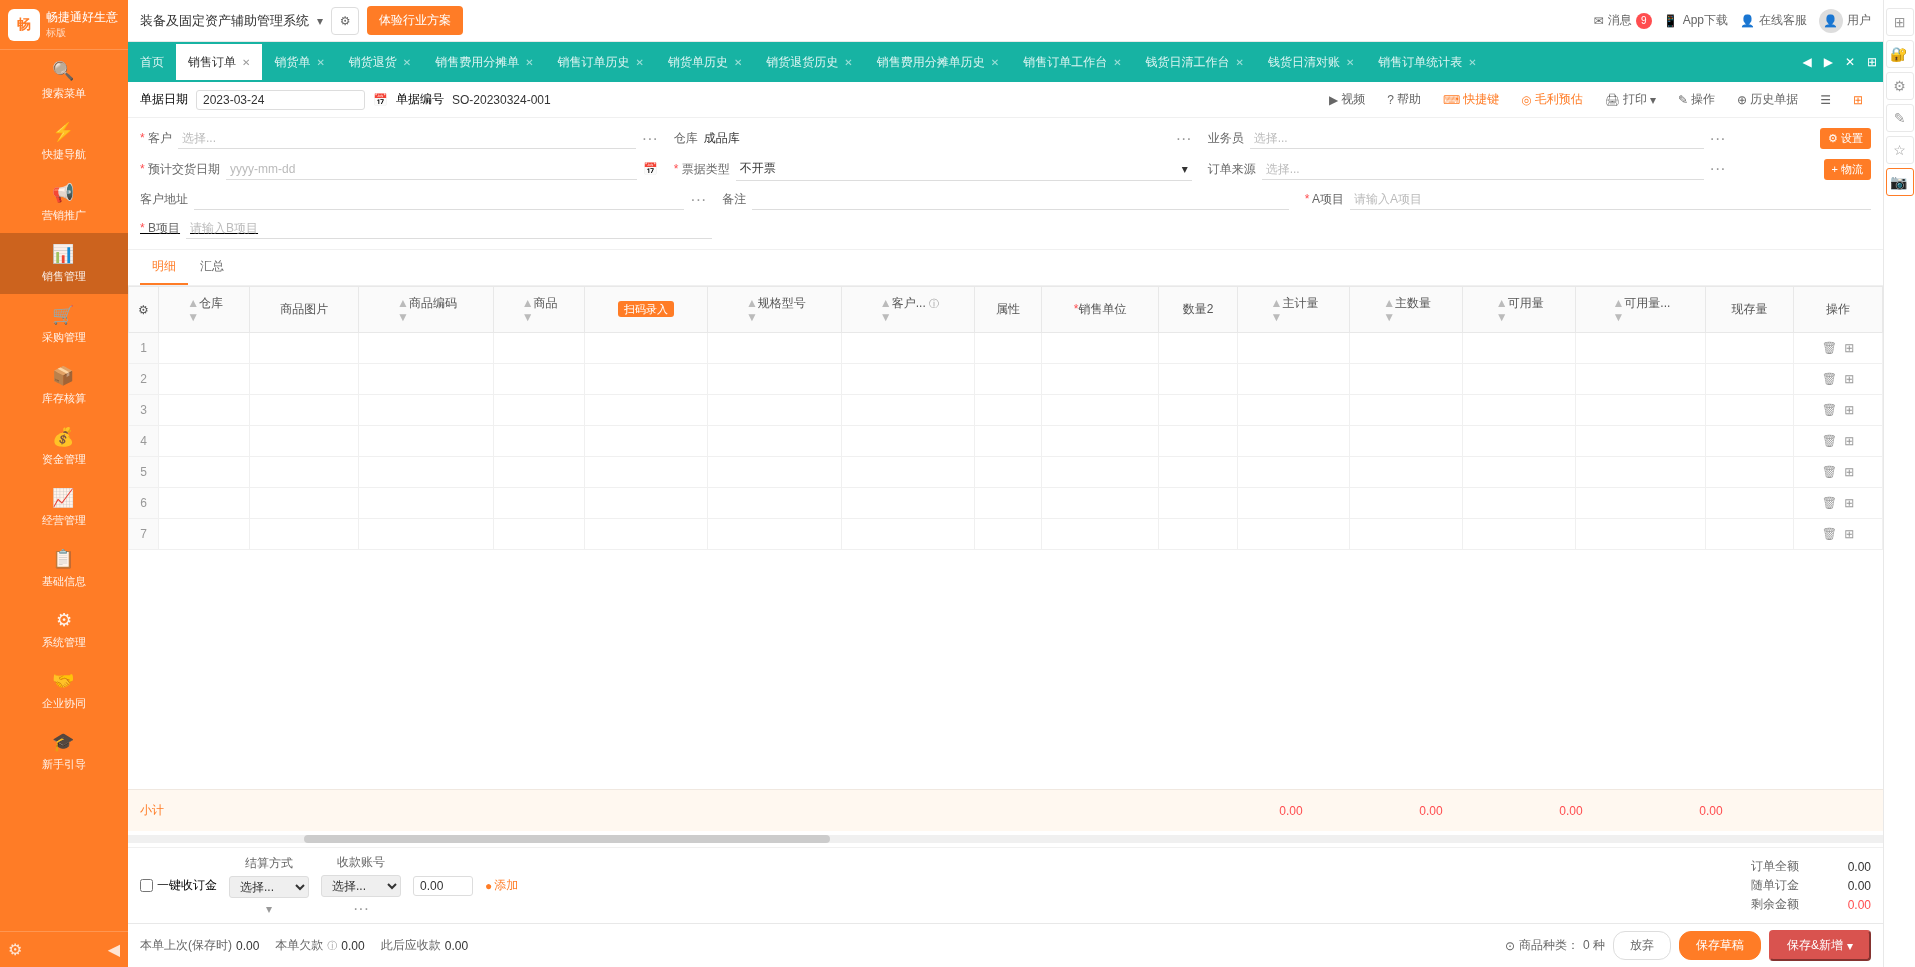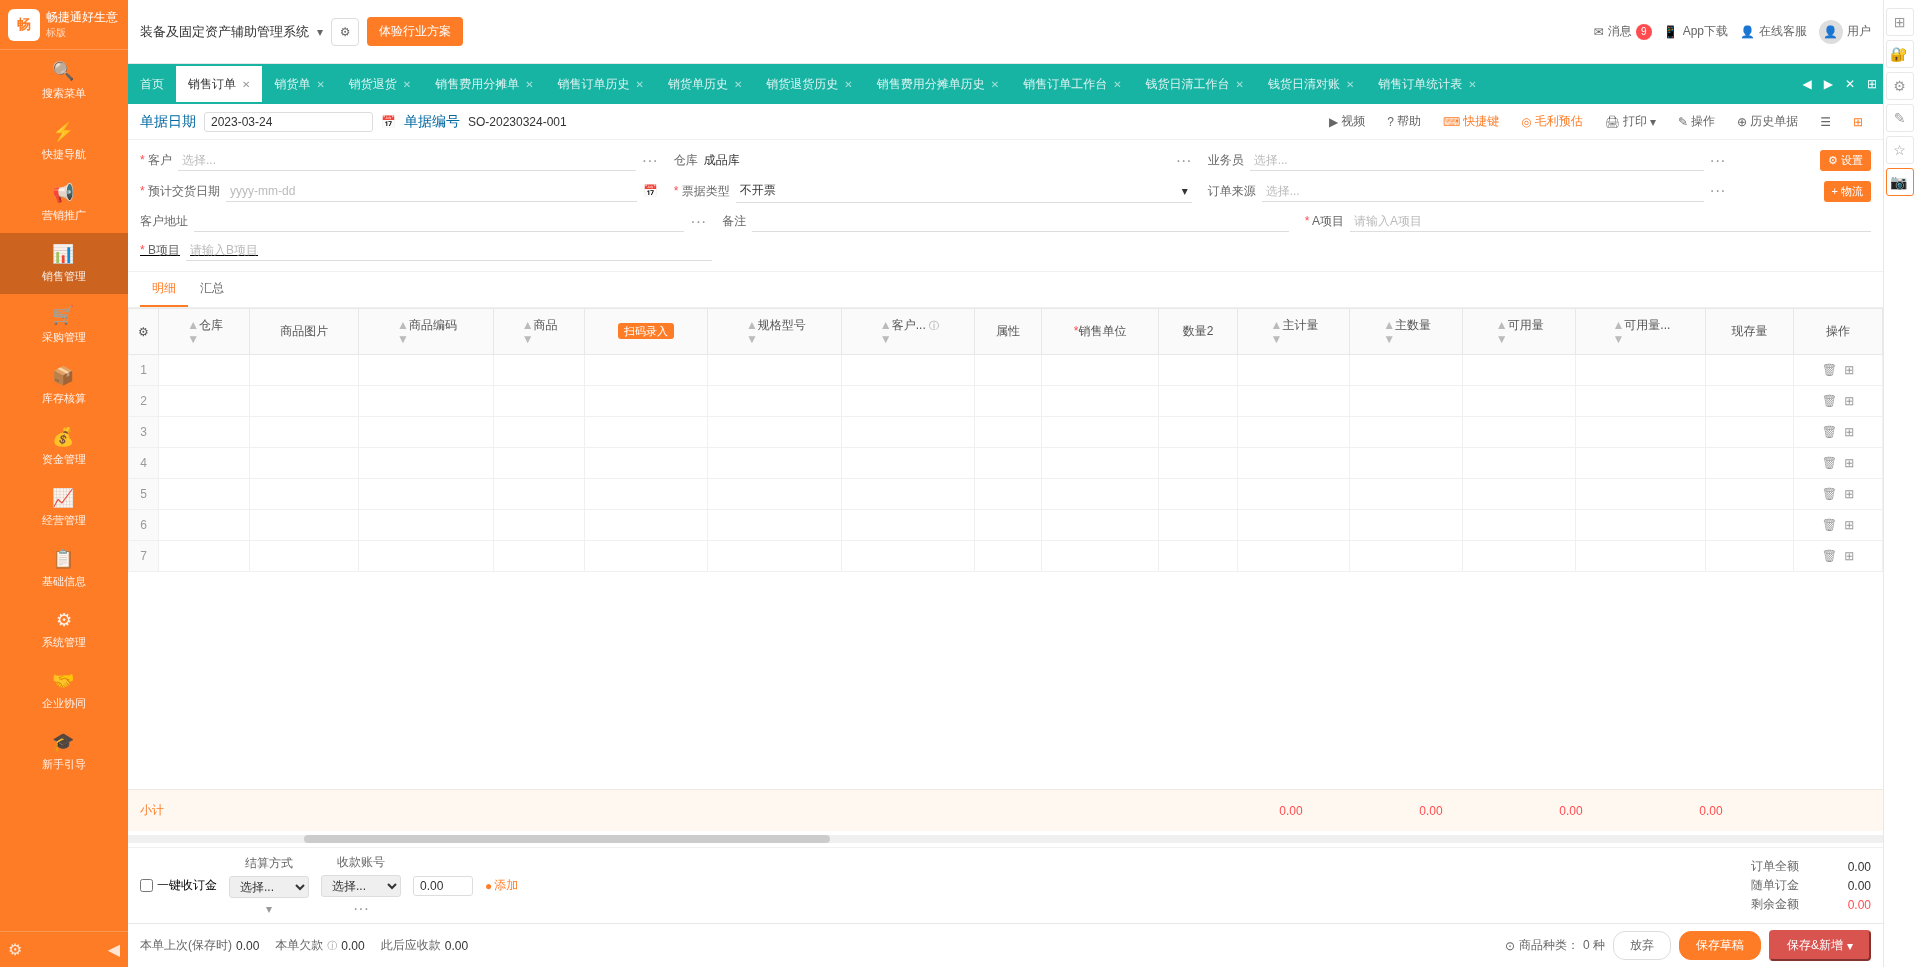--- a/index.html
+++ b/index.html
@@ -14,21 +14,21 @@
     .sidebar-item { display: flex; flex-direction: column; align-items: center; padding: 10px 4px; cursor: pointer; color: rgba(255,255,255,0.9); gap: 4px; }
     .sidebar-item.active { background: rgba(0,0,0,0.15); }
     .sidebar-item-icon { font-size: 18px; }
     .sidebar-item-label { font-size: 11px; text-align: center; }
     .sidebar-bottom { margin-top: auto; padding: 8px; display: flex; justify-content: space-between; align-items: center; border-top: 1px solid rgba(255,255,255,0.2); }
 
     
     .main { flex: 1; display: flex; flex-direction: column; overflow: hidden; }
 
     
-    .topbar { height: 64px; background: white; display: flex; align-items: center; padding: 16px 12px; gap: 8px; border-bottom: 1px solid #e8e8e8; justify-content: space-between; }
+    .topbar { height: 42px; background: white; display: flex; align-items: center; padding: 16px 12px; gap: 8px; border-bottom: 1px solid #e8e8e8; justify-content: space-between; }
     .topbar-left { display: flex; align-items: center; gap: 8px; }
     .topbar-system { font-size: 13px; color: #333; }
     .topbar-dropdown { cursor: pointer; color: #666; font-size: 12px; }
     .topbar-gear { width: 28px; height: 28px; border: 1px solid #ddd; border-radius: 4px; display: flex; align-items: center; justify-content: center; cursor: pointer; color: #666; }
     .topbar-orange-btn { background: #ff7c26; color: white; border: none; border-radius: 4px; padding: 6px 12px; cursor: pointer; font-size: 12px; }
     .topbar-right { display: flex; align-items: center; gap: 12px; color: #666; }
     .topbar-right-item { display: flex; align-items: center; gap: 4px; cursor: pointer; }
     .badge { background: #ff4d4f; color: white; border-radius: 50%; width: 16px; height: 16px; font-size: 10px; display: flex; align-items: center; justify-content: center; }
 
     
@@ -38,21 +38,21 @@
     .nav-tab-close { font-size: 10px; color: rgba(255,255,255,0.6); margin-left: 2px; }
     .nav-tab.active .nav-tab-close { color: #999; }
     .nav-tabs-controls { margin-left: auto; display: flex; align-items: center; }
     .nav-ctrl-btn { color: white; padding: 0 6px; cursor: pointer; height: 36px; display: flex; align-items: center; }
 
     
     .content { flex: 1; background: white; overflow-y: auto; display: flex; flex-direction: column; }
 
     
     .content-toolbar { padding: 6px 12px; display: flex; align-items: center; gap: 8px; border-bottom: 1px solid #f0f0f0; background: white; }
-    .toolbar-label { color: #0369a1; font-size: 14px; }
+    .toolbar-label { color: #000000; font-size: 12px; }
     .toolbar-value { color: #333; font-size: 12px; }
     .toolbar-date-input { border: 1px solid #ddd; border-radius: 3px; padding: 2px 6px; color: #333; font-size: 12px; }
     .toolbar-right { margin-left: auto; display: flex; align-items: center; gap: 6px; }
     .toolbar-btn { display: flex; align-items: center; gap: 3px; padding: 3px 8px; border-radius: 3px; cursor: pointer; color: #666; font-size: 12px; }
     .toolbar-btn.orange { color: #ff7c26; }
 
     
     .form-area { padding: 10px 12px; display: flex; flex-direction: column; gap: 8px; border-bottom: 1px solid #f0f0f0; }
     .form-row { display: flex; align-items: center; gap: 16px; }
     .form-field { display: flex; align-items: center; gap: 6px; flex: 1; }

